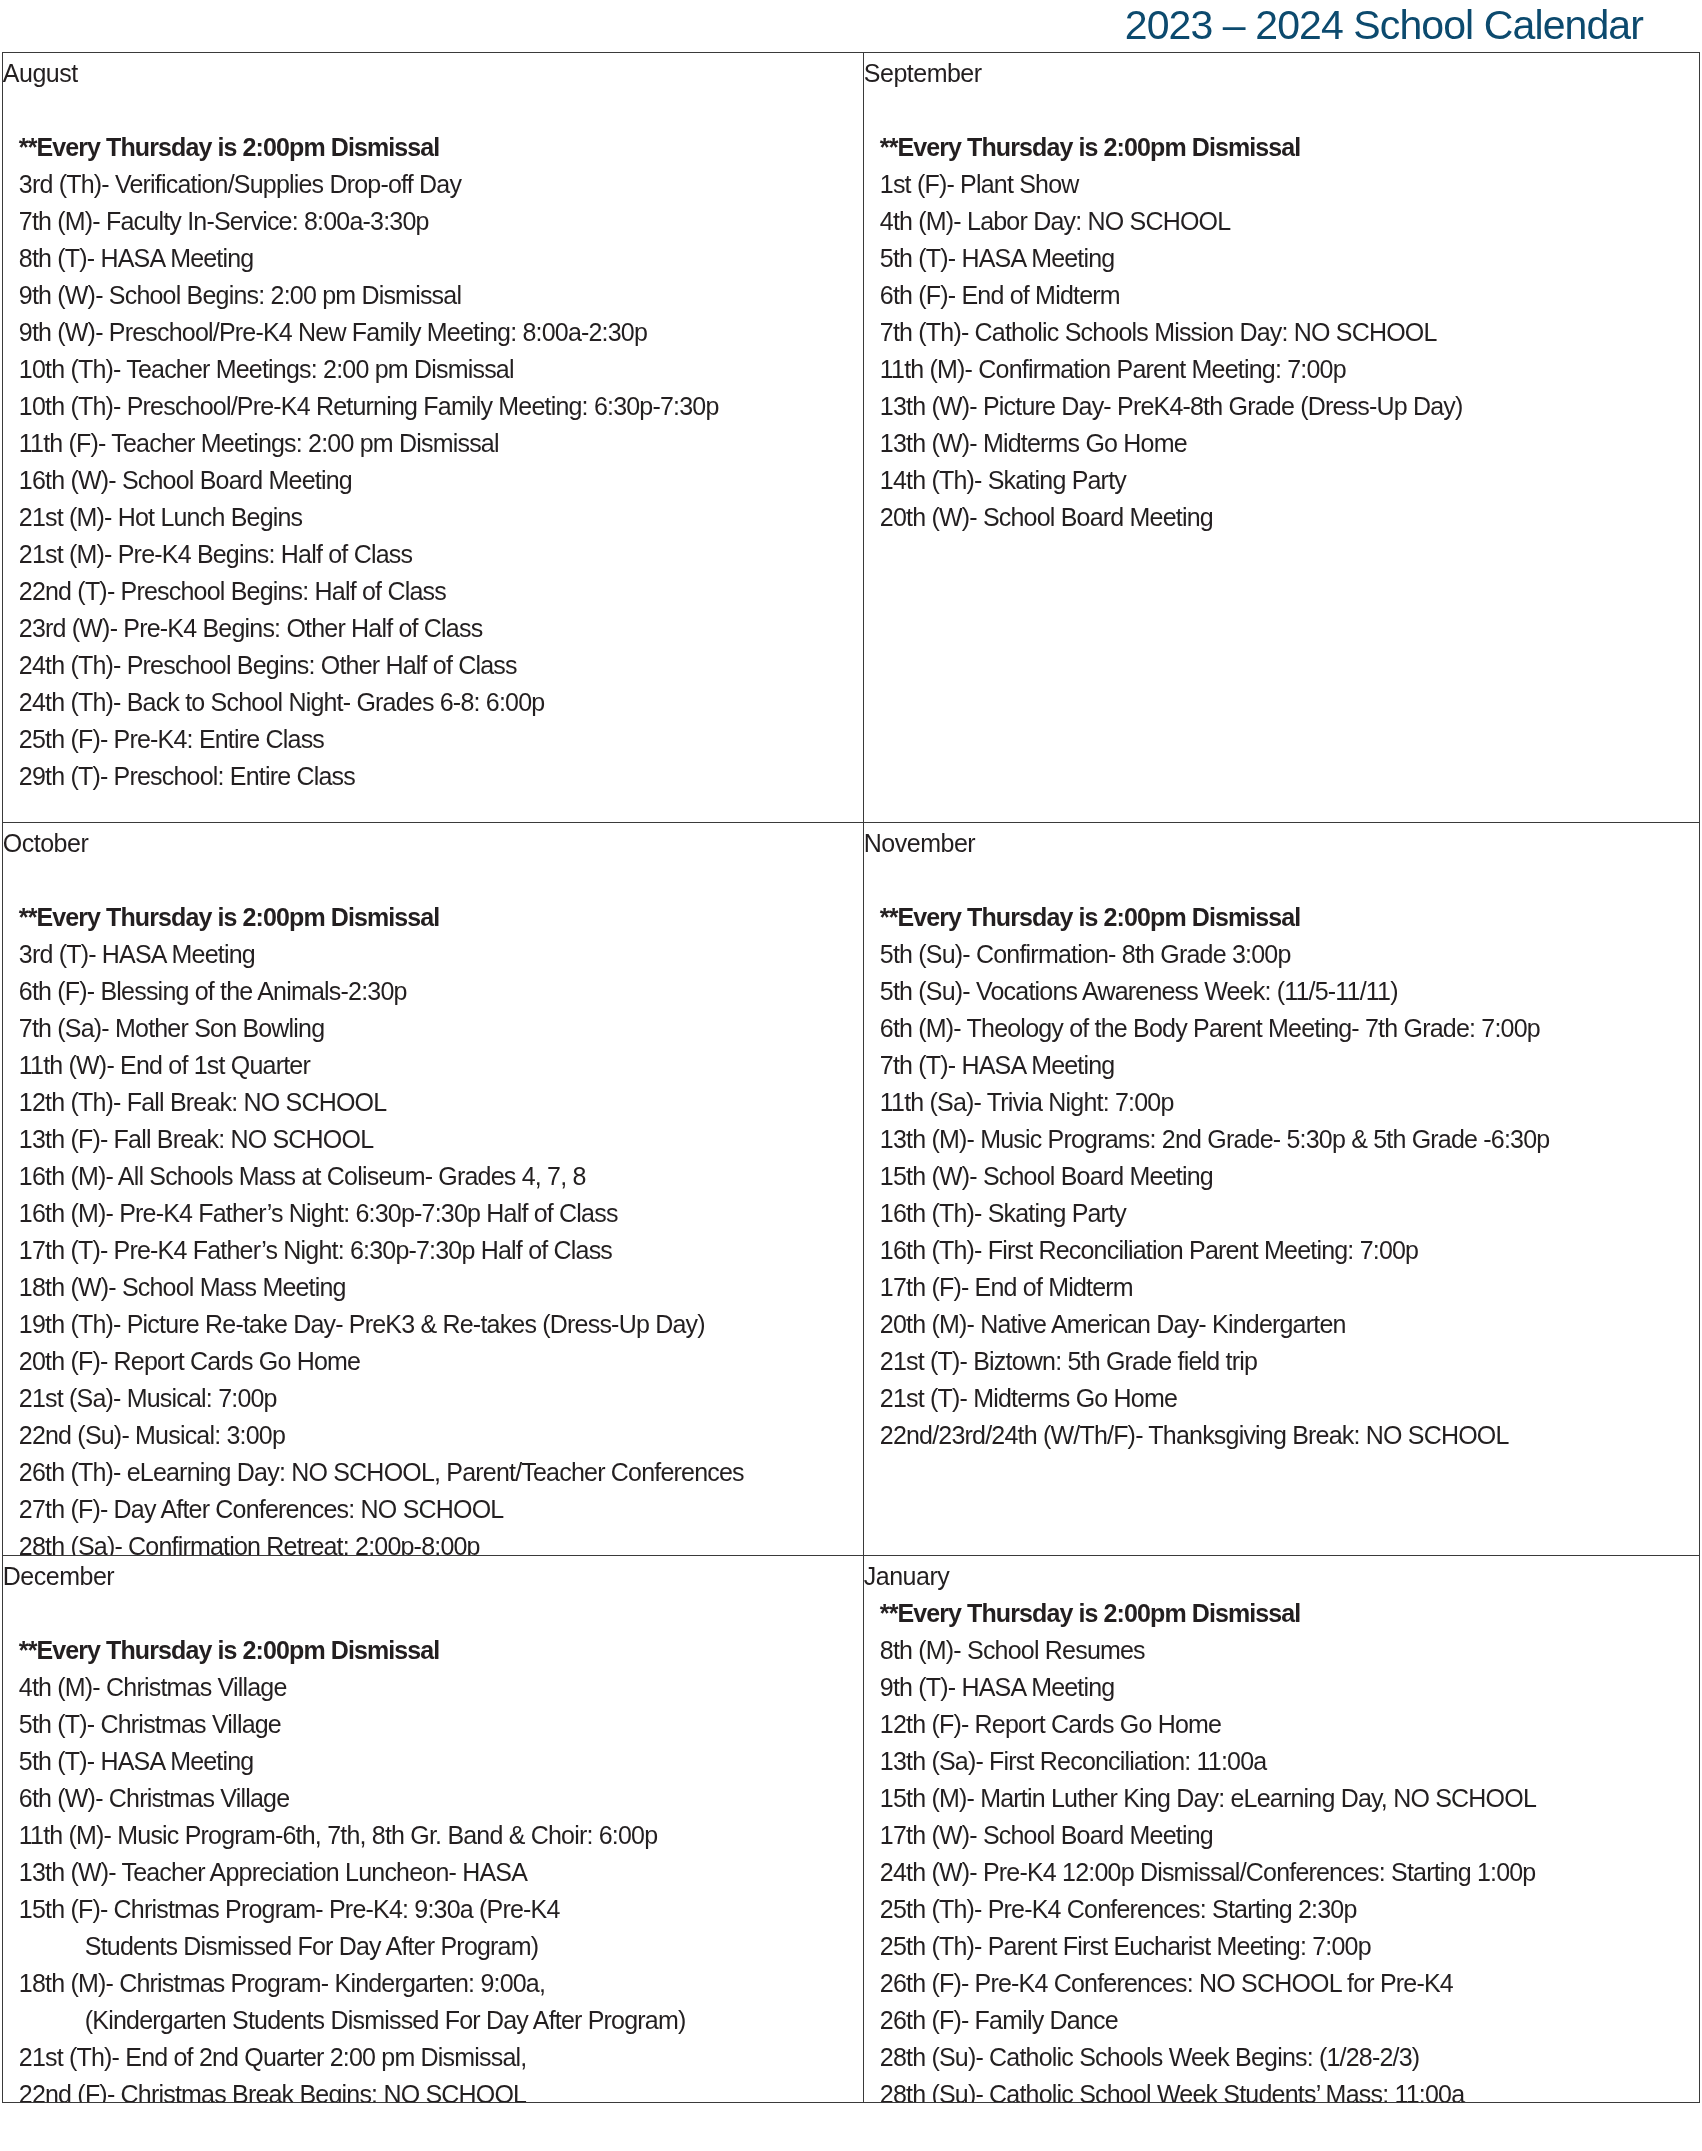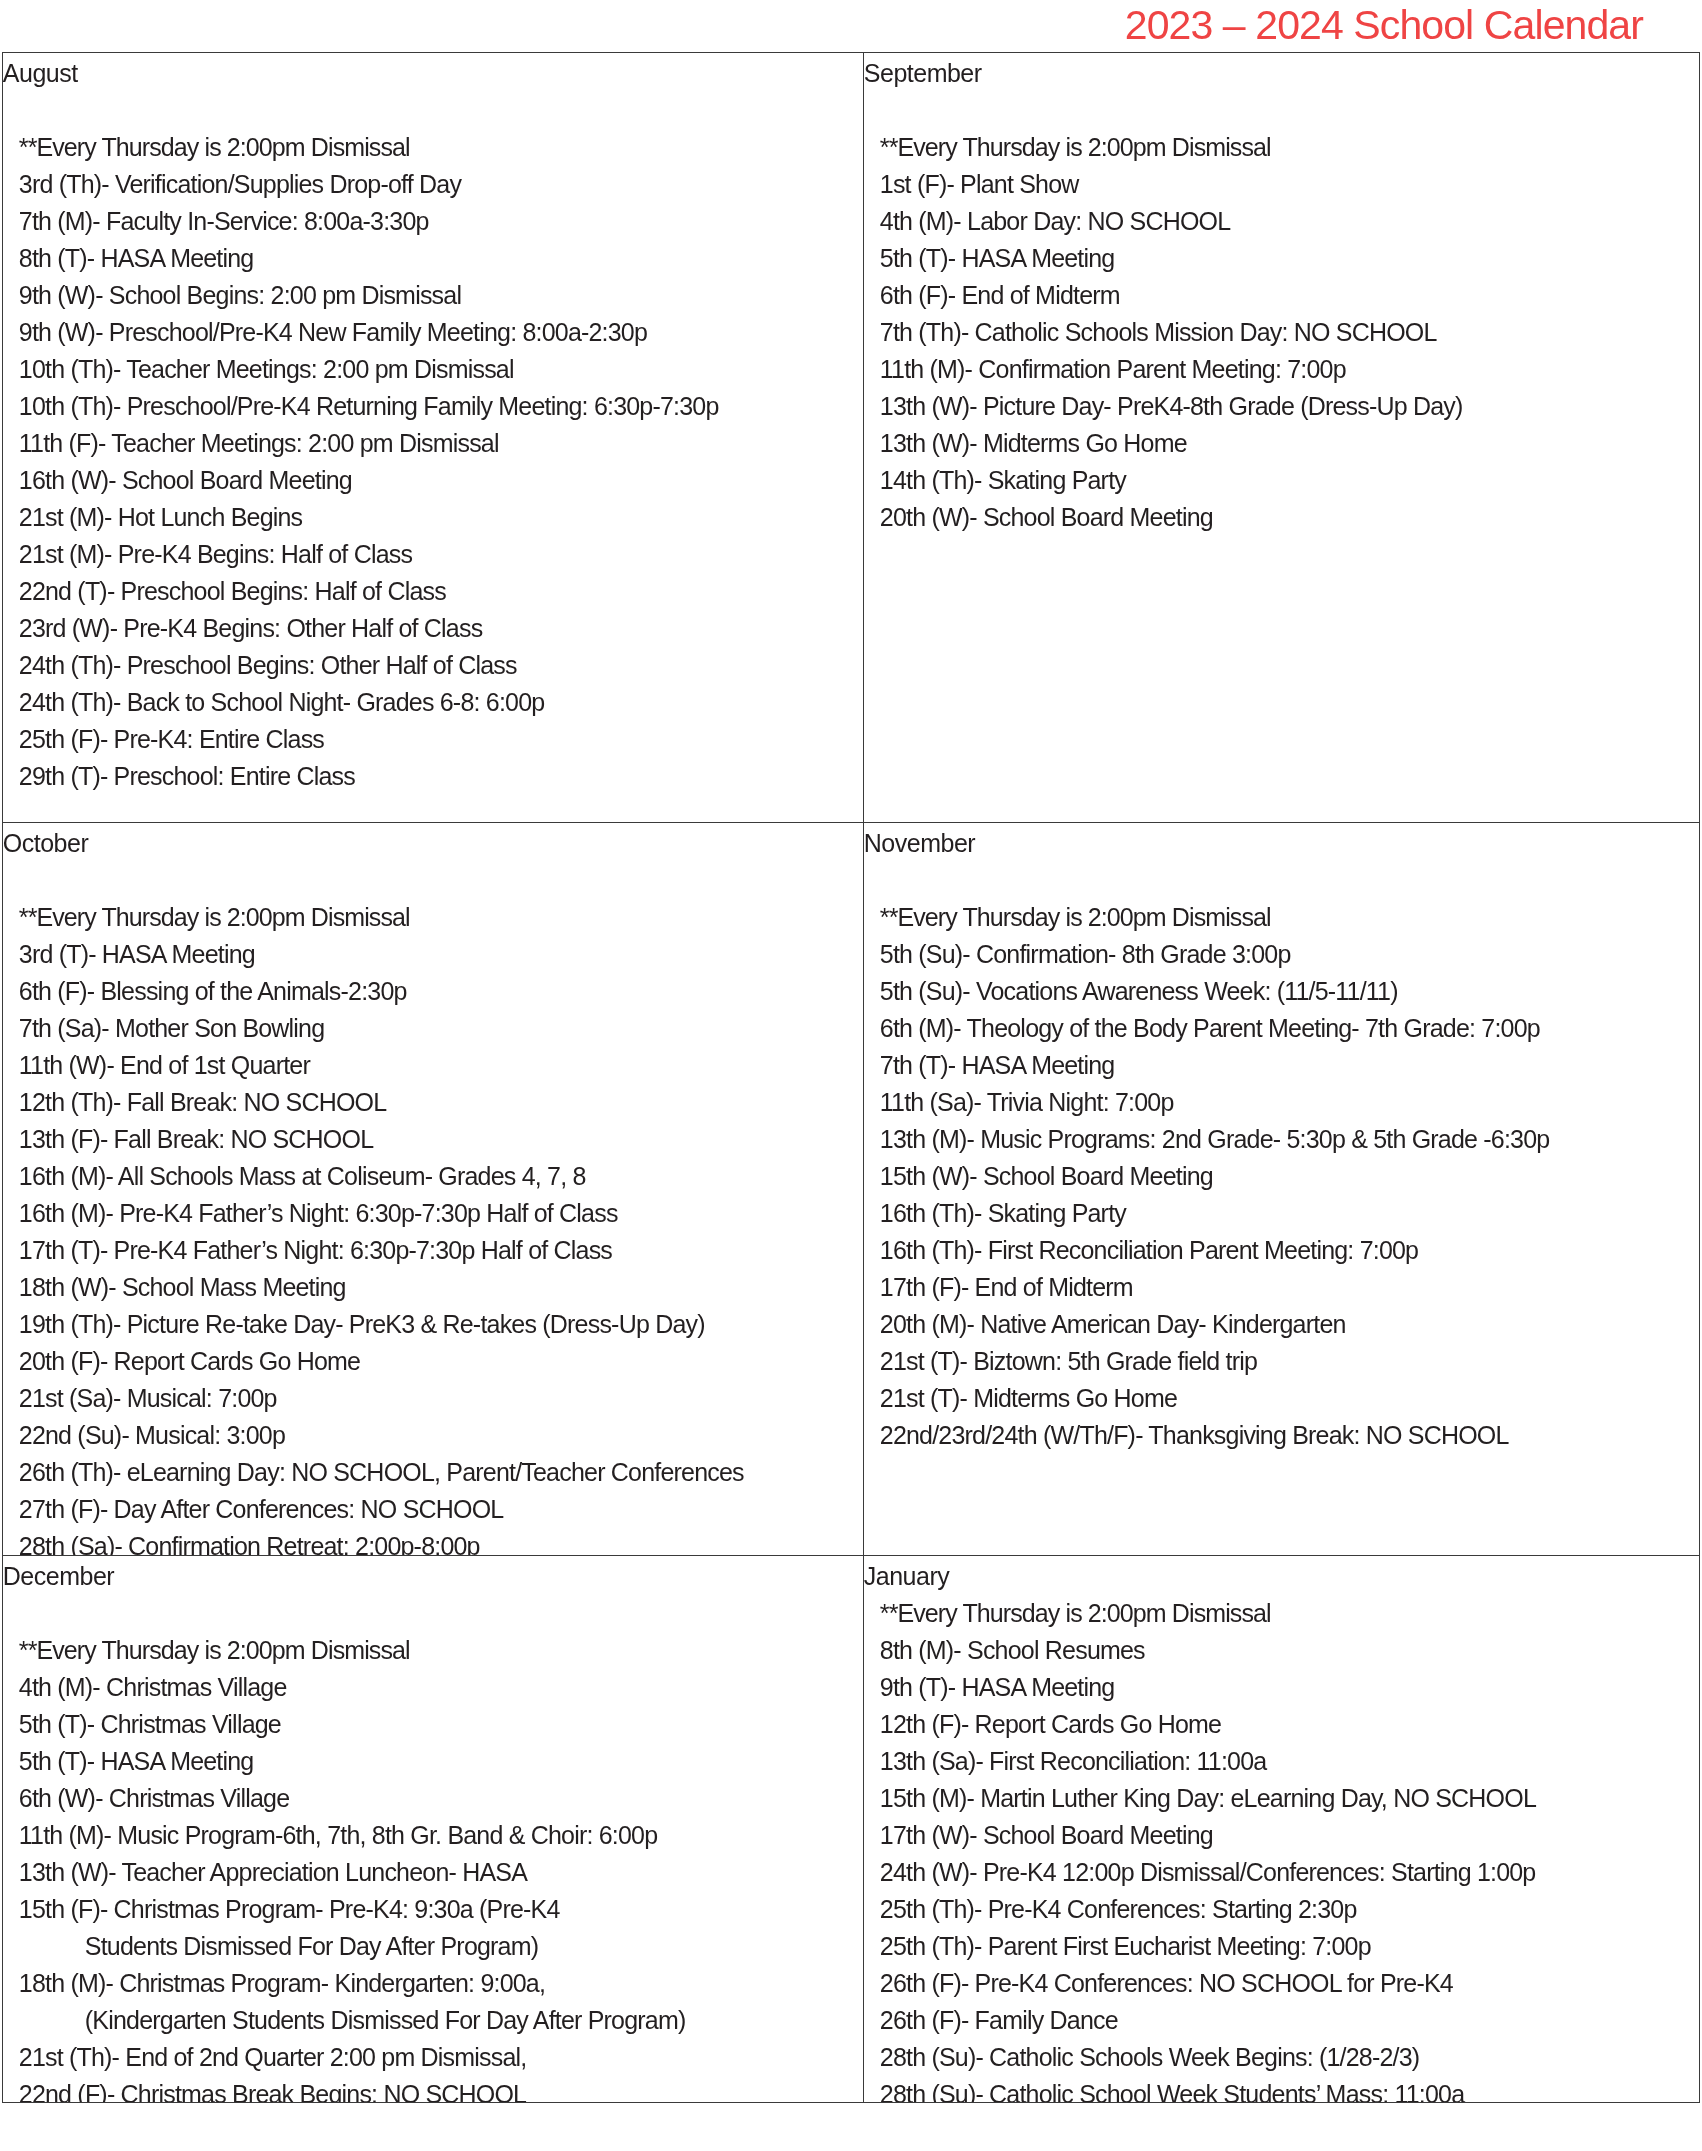--- a/index.html
+++ b/index.html
@@ -4,42 +4,42 @@
   <style>
     html, body { margin: 0; padding: 0; background: #ffffff; }
     body {
       width: 1702px; height: 2152px; position: relative; overflow: hidden;
       font-family: "Liberation Sans", "DejaVu Sans", sans-serif;
       color: #231f20;
     }
     .doc-title {
       position: absolute; right: 59px; top: 0px;
       font-size: 41px; line-height: 51px; letter-spacing: -0.9px;
-      color: #ef4444; white-space: nowrap;
+      color: #0c4a6e; white-space: nowrap;
     }
     .grid {
       position: absolute; left: 1.8px; top: 52px; width: 1698px; height: 2051px;
       border: 1.8px solid #3a3a3a; box-sizing: border-box;
       display: grid;
       grid-template-columns: 861px 1fr;
       grid-template-rows: 770px 733px 1fr;
     }
     .cell { box-sizing: border-box; padding: 0 0 0 16px; overflow: hidden; }
     .cell.left { border-right: 1.8px solid #3a3a3a; }
     .cell.row1, .cell.row2 { border-bottom: 1.8px solid #3a3a3a; }
     .month-title {
       font-size: 25px; line-height: 37px;
       margin-left: -16px; padding-top: 1.8px; letter-spacing: -0.5px;
     }
     .spacer { height: 37px; }
     .line {
       font-size: 25px; line-height: 37px; white-space: nowrap;
       letter-spacing: -0.8px;
     }
-    .line.notice { font-weight: normal; letter-spacing: -0.9px; }
+    .line.notice { font-weight: bold; letter-spacing: -0.9px; }
     .line.indent { padding-left: 66px; }
   </style>
 </head>
 <body>
 
 <div class="doc-title">2023 – 2024 School Calendar</div>
 
 <div class="grid">
   <div class="cell left row1">
       <div class="month-title">August</div>

